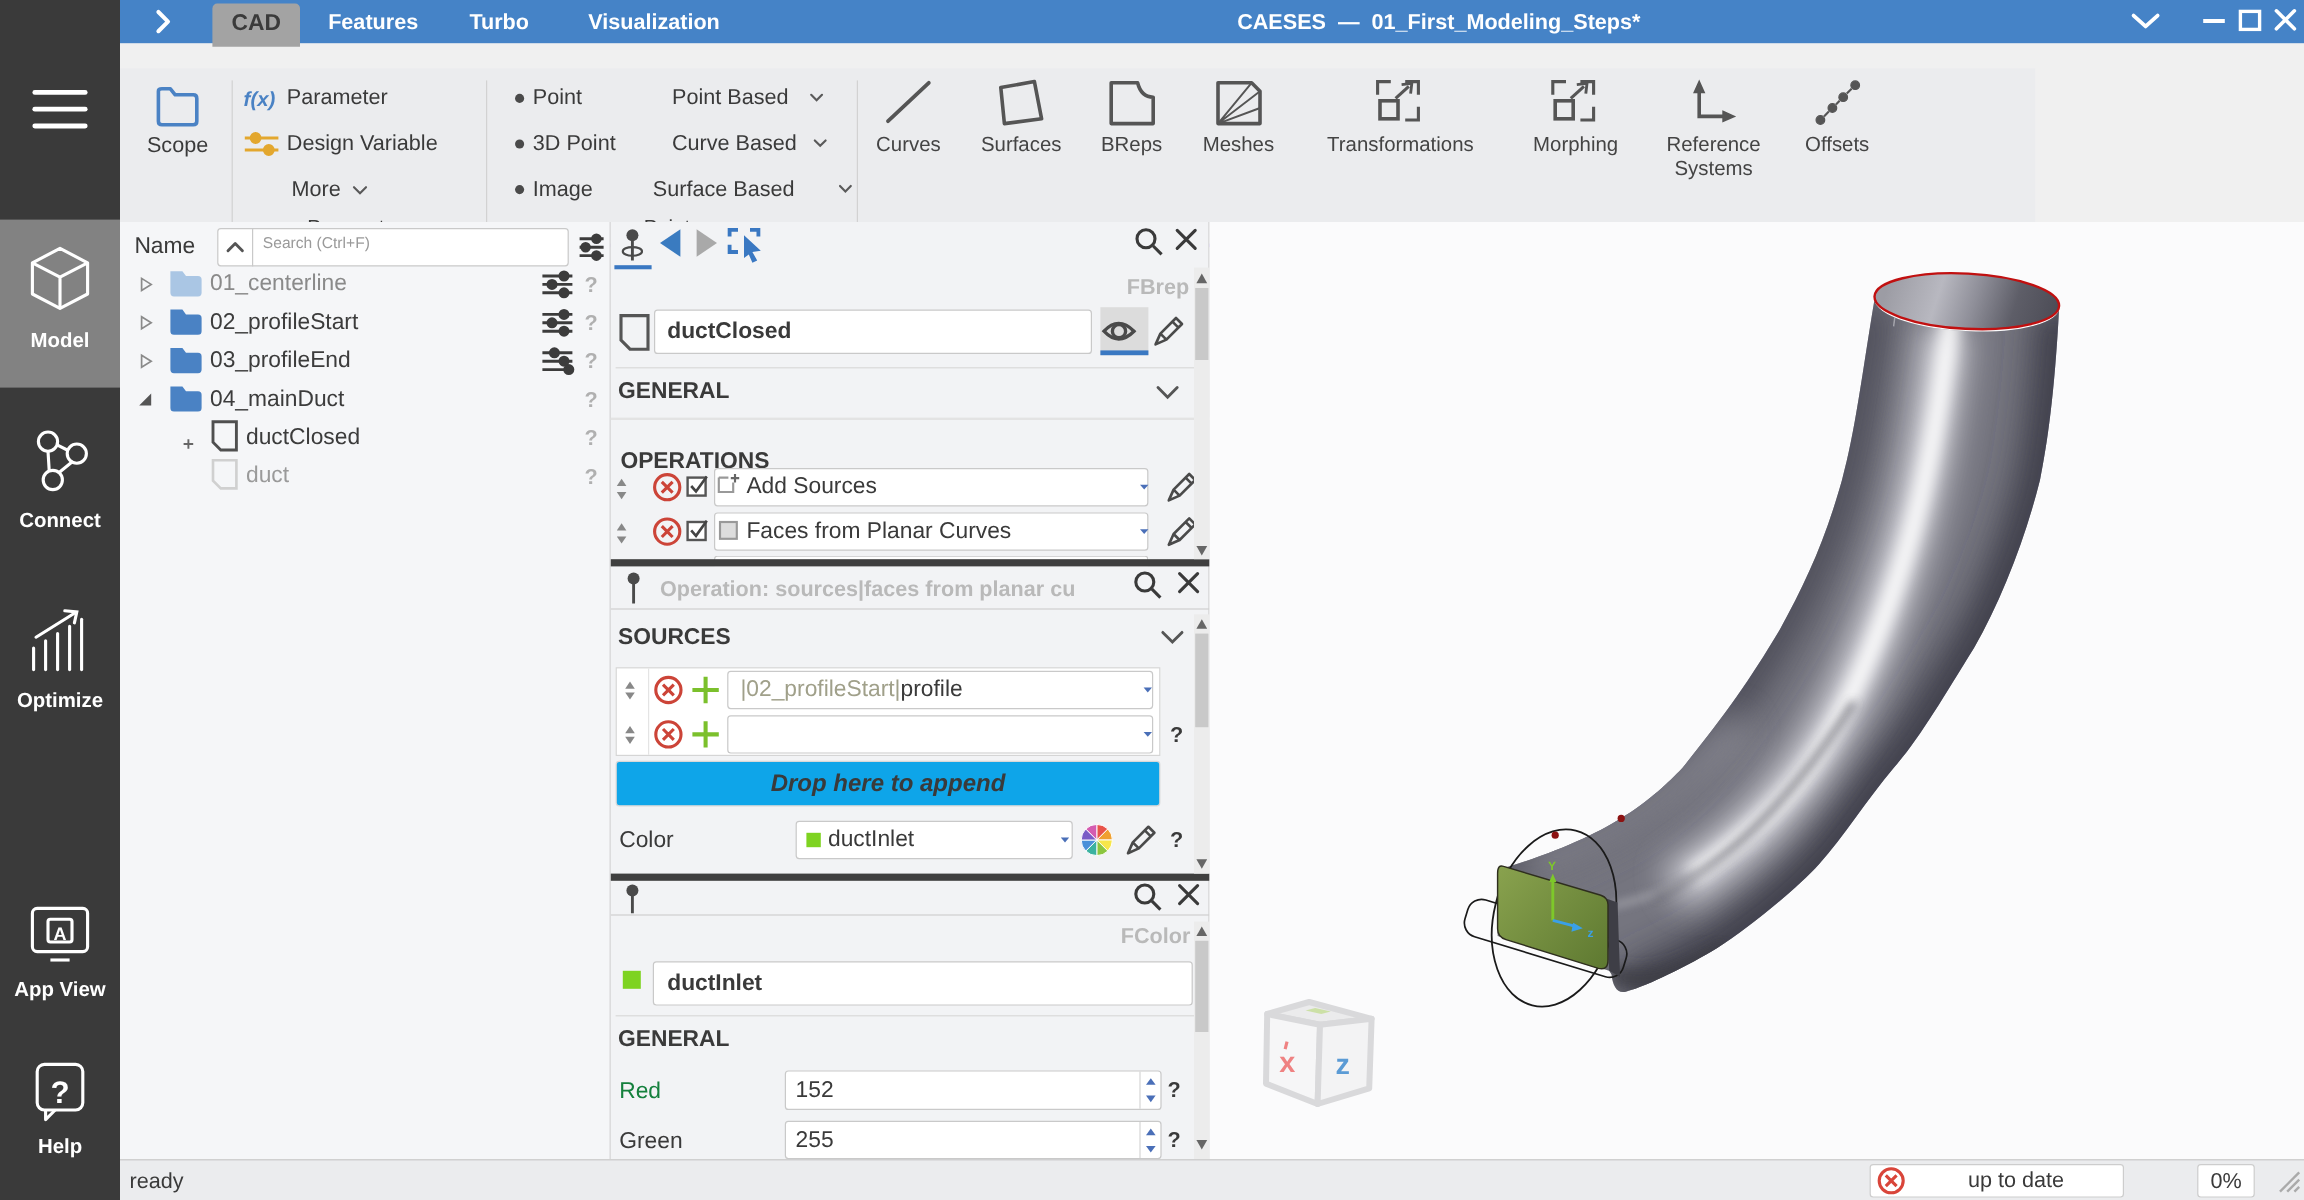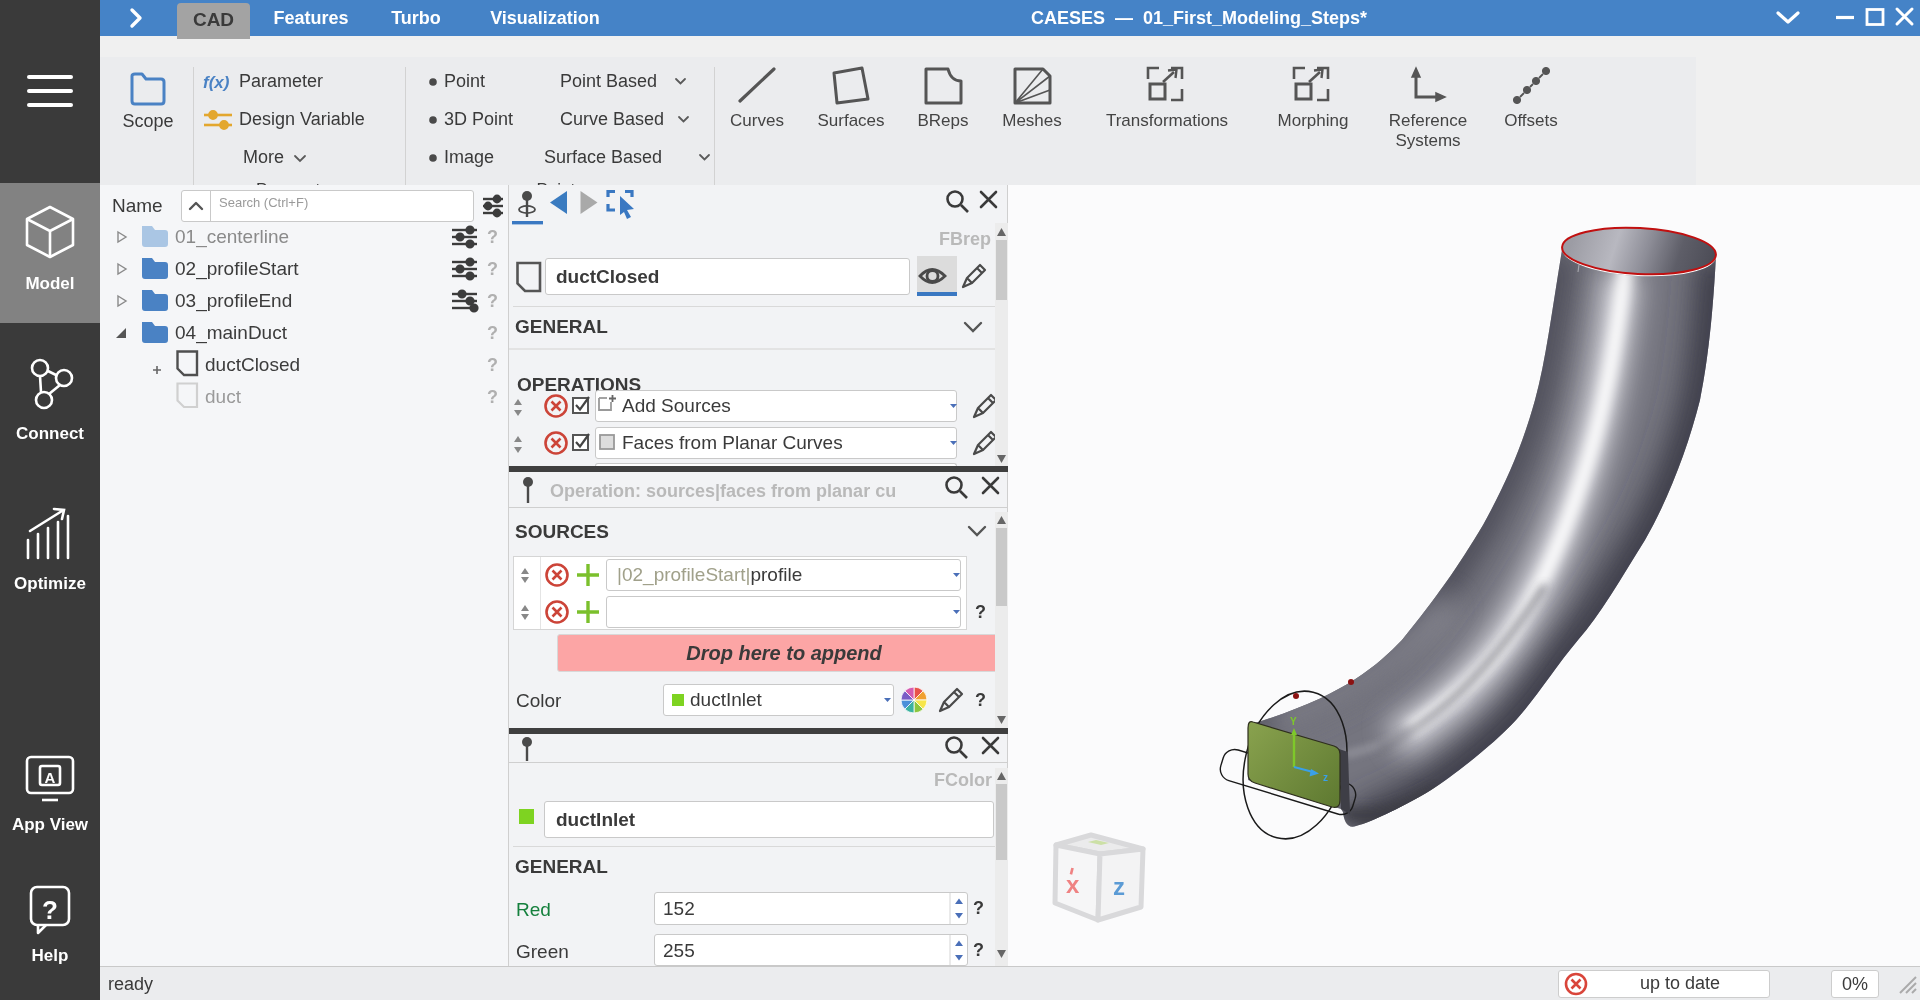--- a/index.html
+++ b/index.html
@@ -236,21 +236,21 @@
 
   <div class="grayHdr" style="left:41px;top:296px;width:400px;white-space:nowrap;overflow:hidden;">Operation: sources|faces from planar cu</div>
   <div style="position:absolute;left:0px;top:322px;width:499px;height:1px;background:#cfcfcf;"></div>
   <div class="sectHdr" style="left:6px;top:336px;">SOURCES</div>
   <div style="position:absolute;left:4px;top:371px;width:454px;height:74px;background:#fff;border:1px solid #d5d5d5;"></div>
   <div style="position:absolute;left:31px;top:372px;width:1px;height:72px;background:#e4e4e4;"></div>
   <div class="inputbox" style="left:97px;top:374px;width:355px;height:32px;"></div>
   <div style="position:absolute;left:108px;top:379px;font-size:19px;"><span style="color:#a0a08a">|02_profileStart|</span><span style="color:#3a3a3a">profile</span></div>
   <div class="inputbox" style="left:97px;top:411px;width:355px;height:32px;"></div>
   <div class="qmark" style="left:466px;top:417px;color:#3a3a3a;">?</div>
-  <div style="position:absolute;left:4px;top:449px;width:454px;height:38px;background:#fca5a5;border:1px solid #d8d8d8;border-radius:3px;text-align:center;line-height:36px;font-weight:bold;font-style:italic;font-size:20px;color:#3a3a3a;margin-left:44px;">Drop here to append</div>
+  <div style="position:absolute;left:4px;top:449px;width:454px;height:38px;background:#0ea5e9;border:1px solid #d8d8d8;border-radius:3px;text-align:center;line-height:36px;font-weight:bold;font-style:italic;font-size:20px;color:#3a3a3a;">Drop here to append</div>
   <div style="position:absolute;left:7px;top:505px;font-size:19px;color:#3a3a3a;">Color</div>
   <div class="inputbox" style="left:154px;top:499px;width:231px;height:32px;"></div>
   <div style="position:absolute;left:163px;top:509px;width:12px;height:12px;background:#7ed321;"></div>
   <div style="position:absolute;left:181px;top:504px;font-size:19px;color:#3a3a3a;">ductInlet</div>
   <div class="qmark" style="left:466px;top:505px;color:#3a3a3a;">?</div>
 
   <div class="darkband" style="left:0;top:543px;height:6px;"></div>
 
   <div style="position:absolute;left:0px;top:577px;width:499px;height:1px;background:#cfcfcf;"></div>
   <div class="grayHdr" style="right:15px;top:585px;">FColor</div>

